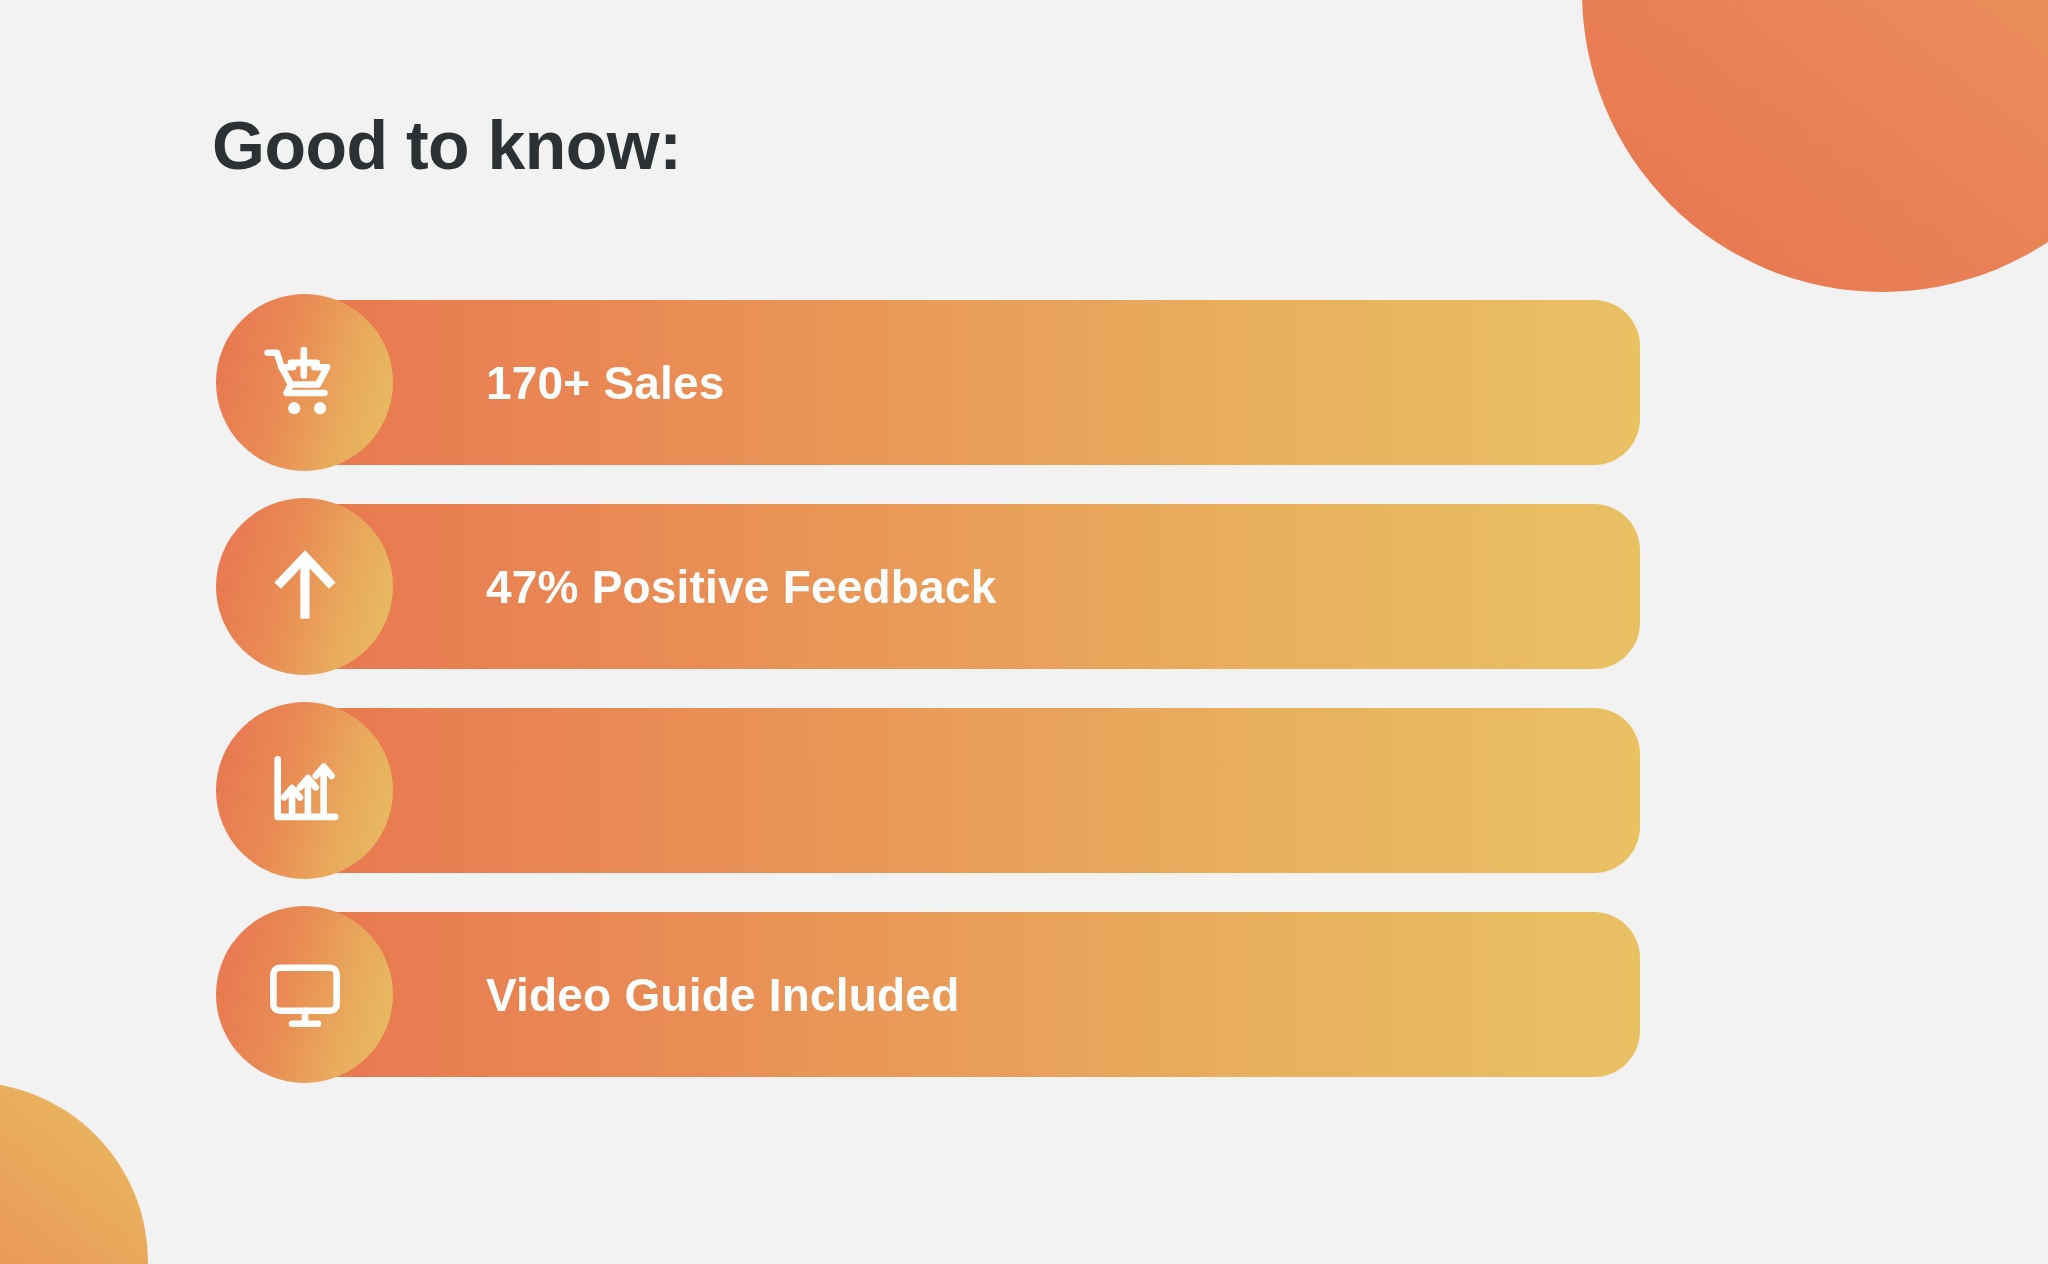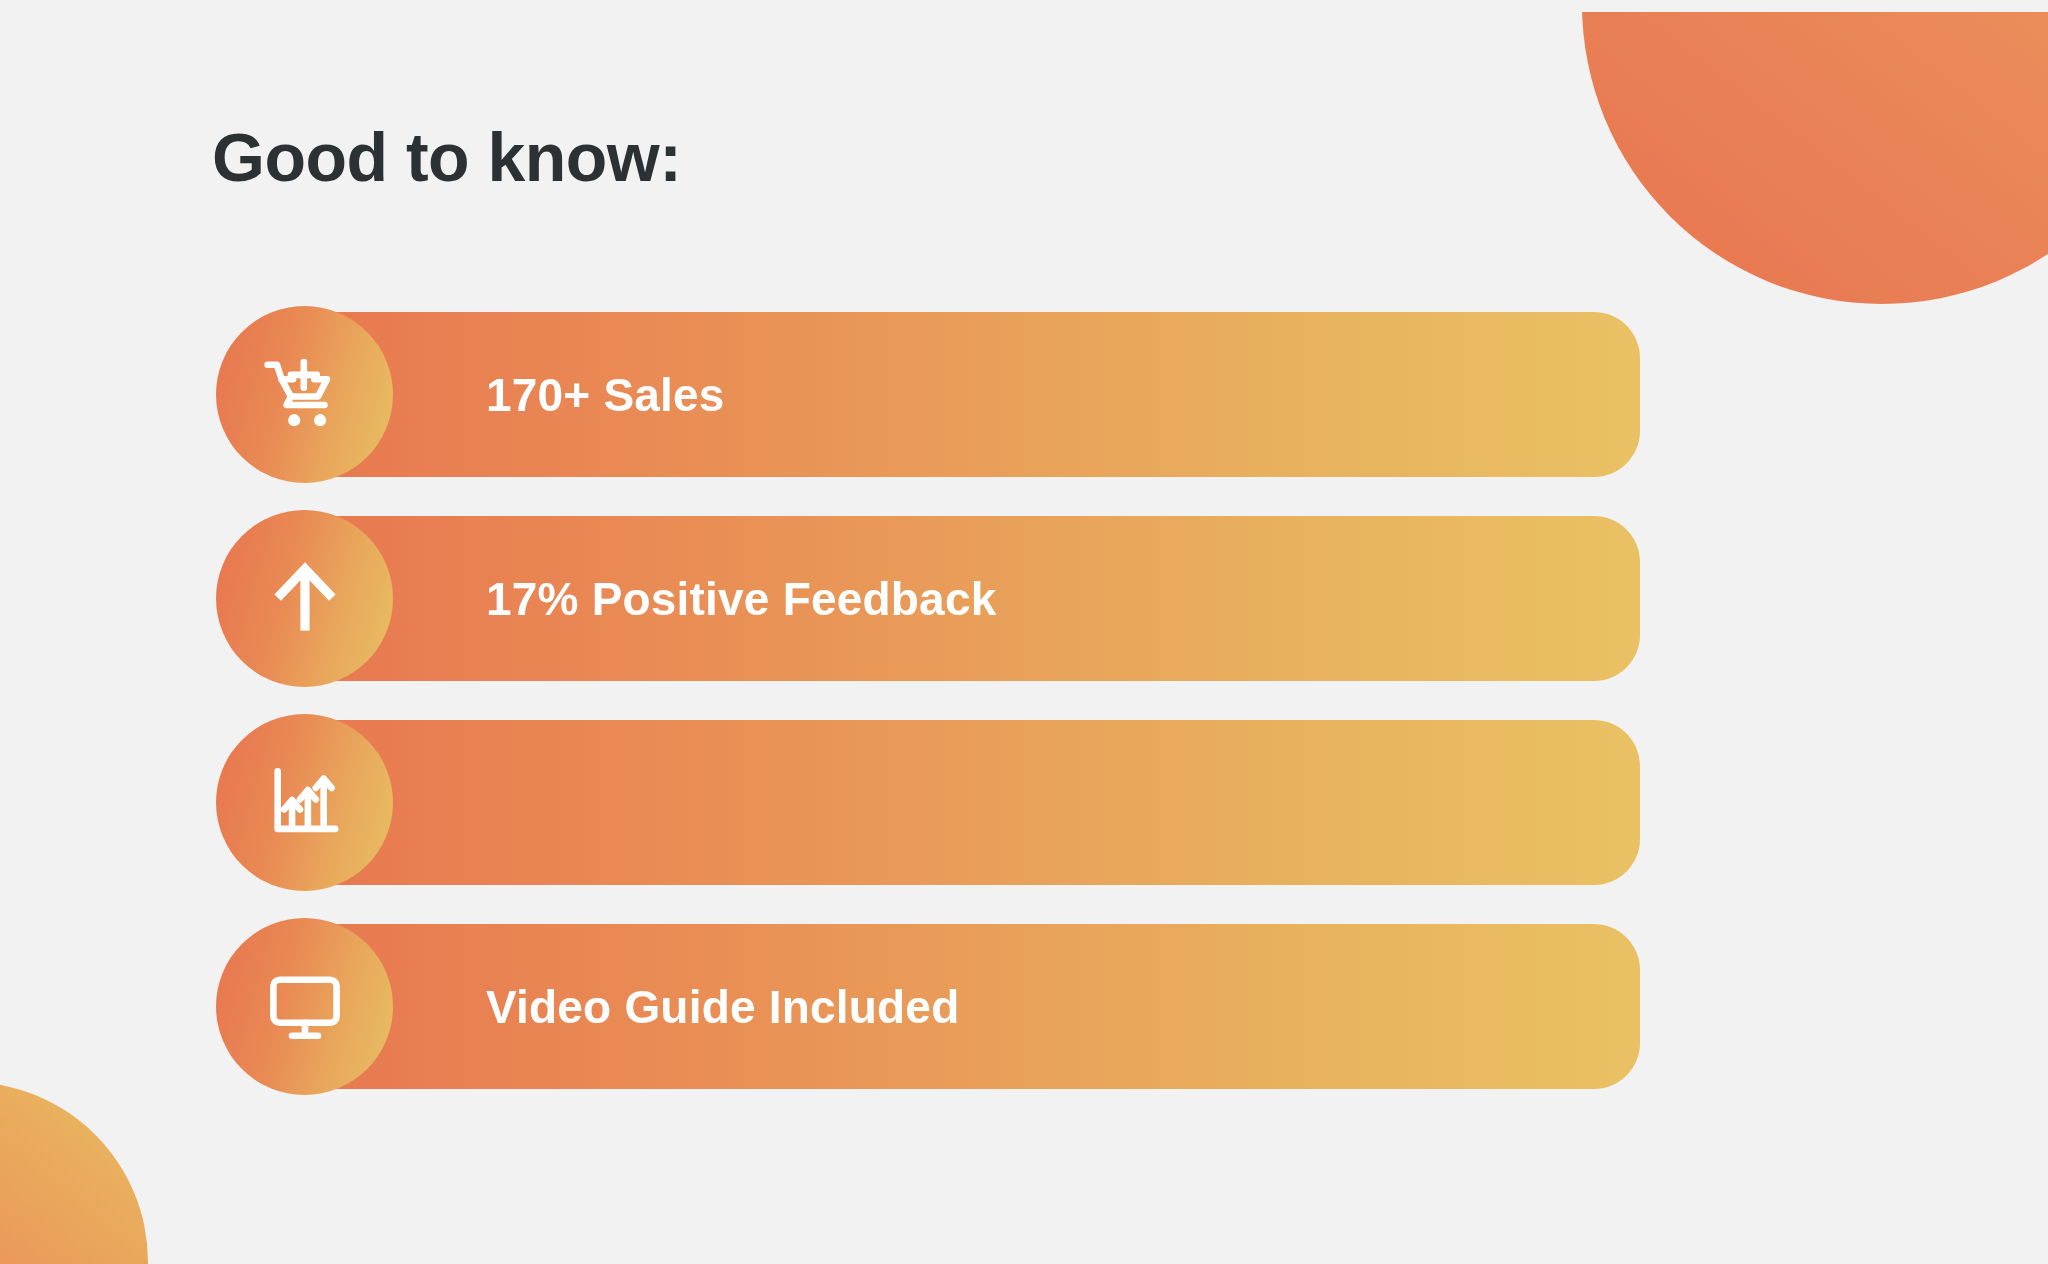--- a/index.html
+++ b/index.html
@@ -11,21 +11,20 @@
     height: 1264px;
     background: #f2f2f2;
     font-family: "Liberation Sans", sans-serif;
     overflow: hidden;
     position: relative;
   }
   .stage {
     position: absolute;
     inset: 0;
     overflow: hidden;
-    margin-top: 12px;
   }
 
   
   .blob {
     position: absolute;
     border-radius: 50%;
     pointer-events: none;
   }
   .blob-top-right {
     width: 600px;
@@ -144,21 +143,21 @@
     <div class="row">
       <div class="bar"></div>
       <div class="badge">
         <span>
           <svg viewBox="0 0 64 64" fill="none" stroke="#ffffff" stroke-width="6.4" stroke-linecap="butt" stroke-linejoin="miter">
             <path d="M32 54V12"></path>
             <path d="M13 31L32 11l19 20"></path>
           </svg>
         </span>
       </div>
-      <div class="label">17% Positive Feedback</div>
+      <div class="label">47% Positive Feedback</div>
     </div>
 
     <div class="row">
       <div class="bar"></div>
       <div class="badge">
         <span>
           <svg viewBox="0 0 64 64" fill="none" stroke="#ffffff" stroke-width="4.6" stroke-linecap="round" stroke-linejoin="round">
             <path d="M13 10v40h40"></path>
             <path d="M23 48V31"></path>
             <path d="M17.5 36.5L23 30l5.5 6.5"></path>

